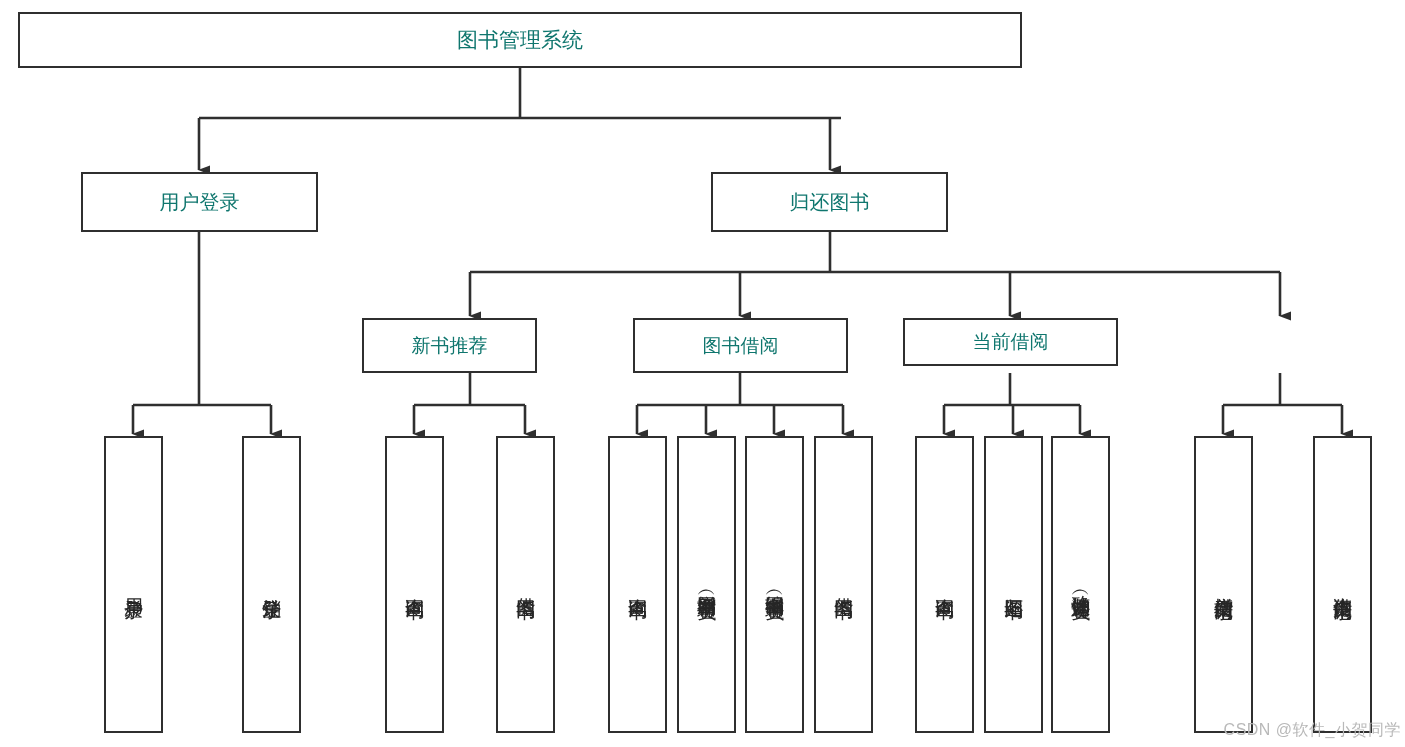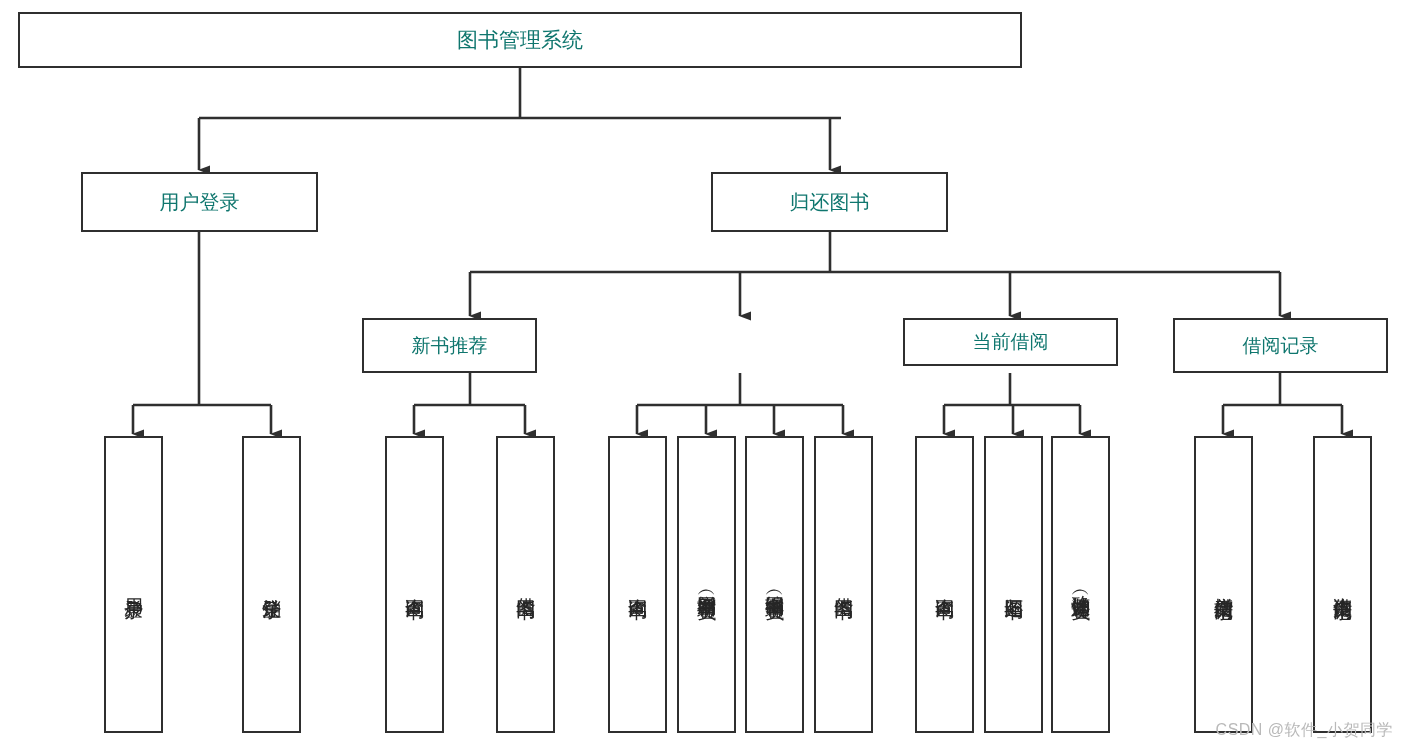--- a/index.html
+++ b/index.html
@@ -41,21 +41,21 @@
     text-orientation:upright;
     font-size:19px;
     line-height:1.30;
     letter-spacing:1px;
     white-space:nowrap;
     text-align:center;
   }
 
   .watermark{
     position:absolute;
-    right:12px;
+    right:4px;
     bottom:6px;
     font-size:16px;
     color:#b9b9b9;
     letter-spacing:.5px;
     white-space:nowrap;
     pointer-events:none;
   }
 </style>
 </head>
 <body>
@@ -111,22 +111,22 @@
       <path d="M1342,405 L1342,434" marker-end="url(#ah)"></path>
     </g>
   </svg>
 
   <div class="node root" style="left:18px;top:12px;width:1004px;height:56px;">图书管理系统</div>
 
   <div class="node lvl2" style="left:81px;top:172px;width:237px;height:60px;">用户登录</div>
   <div class="node lvl2" style="left:711px;top:172px;width:237px;height:60px;">归还图书</div>
 
   <div class="node lvl3" style="left:362px;top:318px;width:175px;height:55px;">新书推荐</div>
+  <div class="node lvl3" style="left:633px;top:318px;width:215px;height:55px;">图书借阅</div>
   <div class="node lvl3" style="left:903px;top:318px;width:215px;height:48px;">当前借阅</div>
-  <div class="node lvl3" style="left:1173px;top:318px;width:215px;height:55px;">借阅记录</div>
 
   <div class="leaf" style="left:104px;top:436px;width:59px;height:297px;">
     <span class="vtext">用户登录</span>
   </div>
   <div class="leaf" style="left:242px;top:436px;width:59px;height:297px;">
     <span class="vtext">注销登录</span>
   </div>
 
   <div class="leaf" style="left:385px;top:436px;width:59px;height:297px;">
     <span class="vtext">查询图书</span>

